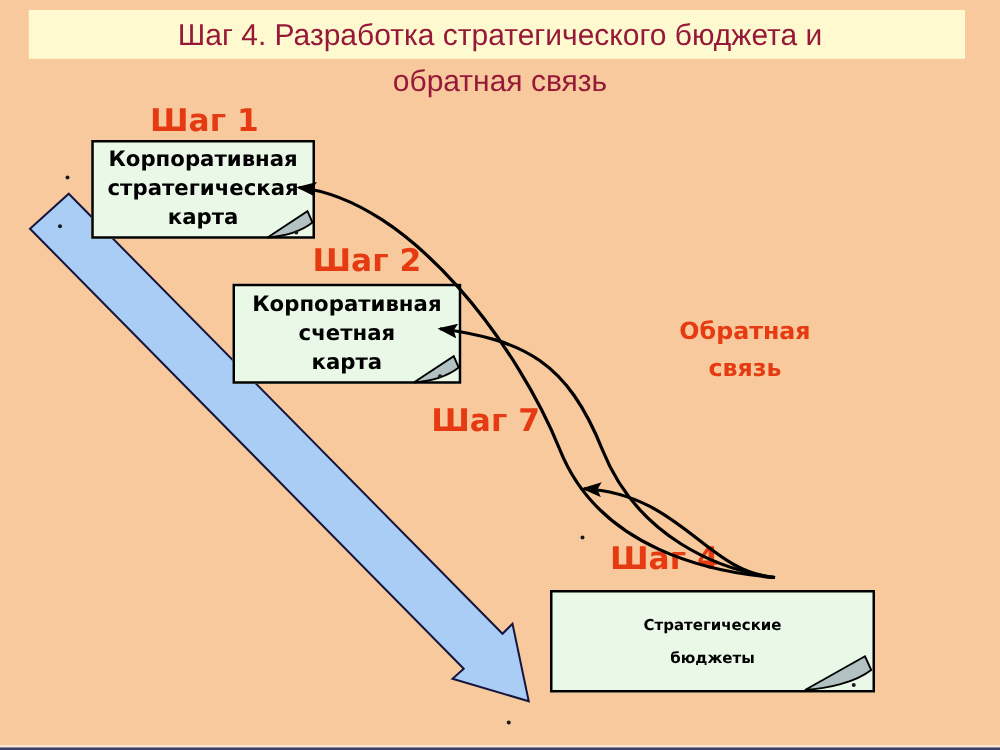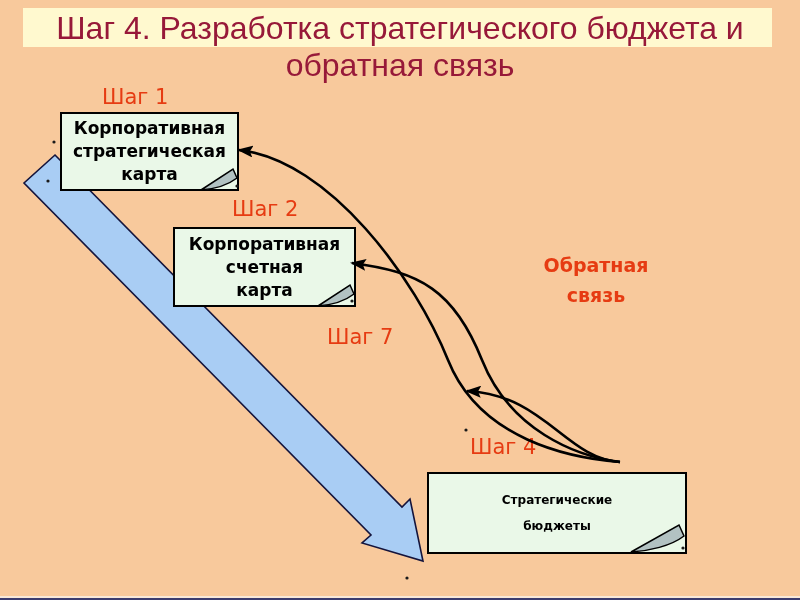--- a/index.html
+++ b/index.html
@@ -9,41 +9,41 @@
     font-family:"DejaVu Sans",sans-serif;
   }
   .title-bar{
     position:absolute;left:23px;top:8px;width:749px;height:39px;
     background:var(--title_bar,#FFF9CF);
   }
   .slide-title{
     position:absolute;left:0;top:10px;width:800px;
     text-align:center;white-space:pre-line;
     font-family:"Liberation Sans",sans-serif;
-    font-size:32px;line-height:37px;font-weight:400;
+    font-size:24px;line-height:37px;font-weight:400;
     color:var(--title_text,#971939);
   }
   .step-label{
     position:absolute;
     color:var(--accent_red,#E63B12);
-    font-weight:400;font-size:21px;line-height:24px;
+    font-weight:700;font-size:25px;line-height:24px;margin-left:18px;
   }
   .feedback-label{
     position:absolute;left:534px;top:250px;width:124px;
     text-align:center;white-space:pre-line;
     color:var(--accent_red,#E63B12);
     font-weight:700;font-size:19px;line-height:30px;
   }
   .box{
     position:absolute;
     background:var(--box_fill,#EAF8E8);
     border:2px solid var(--box_border,#000);
     display:flex;align-items:center;justify-content:center;
     text-align:center;font-weight:700;font-size:17px;line-height:23px;
-    color:#000;z-index:2;
+    color:#000;z-index:2;margin-left:13px;
   }
   .box .box-text{white-space:pre-line;display:block;}
   .box-4{font-size:12px;line-height:26px;}
   .fold{position:absolute;right:-6px;bottom:-4px;}
   .fold path{fill:var(--fold,#B2C2C2);stroke:#000;stroke-width:1.5;}
   svg.layer{position:absolute;left:0;top:0;pointer-events:none;}
   #arrow-layer{z-index:1;}
   #curves-layer{z-index:3;}
   #big-arrow{fill:var(--arrow_fill,#A9CDF4);stroke:var(--arrow_border,#14143C);stroke-width:1.6;}
   .fb-curve{fill:none;stroke:var(--line,#000);stroke-width:2.6;}

